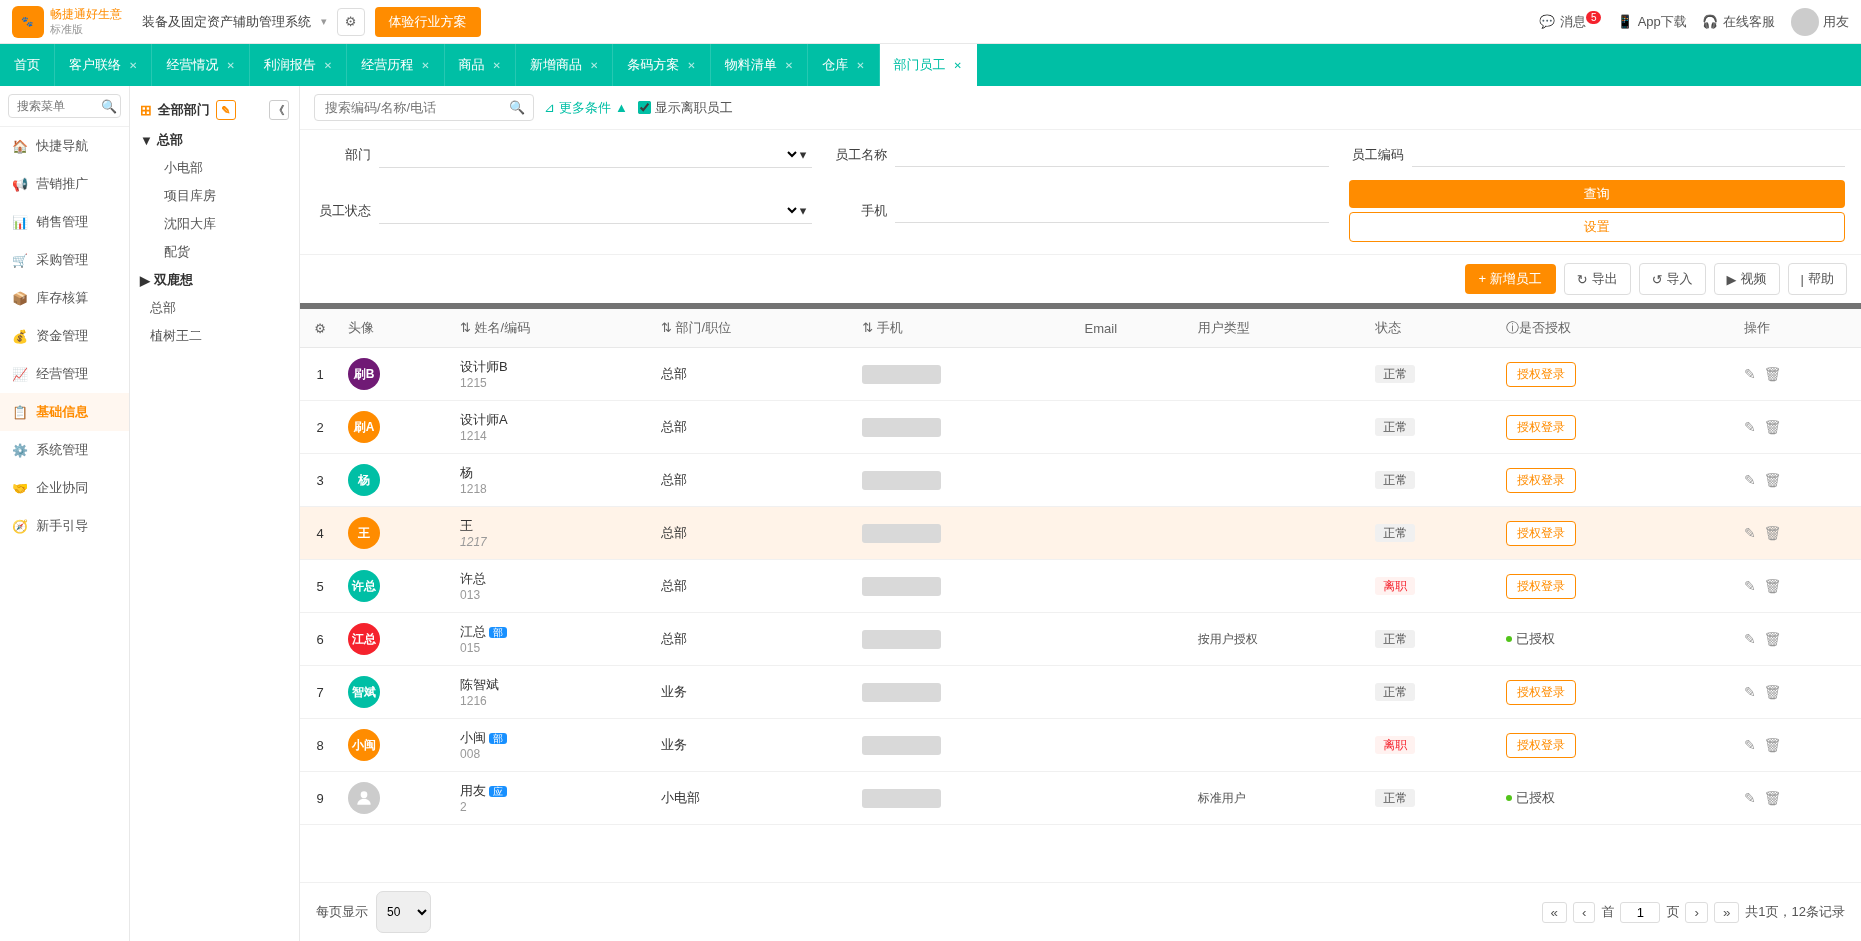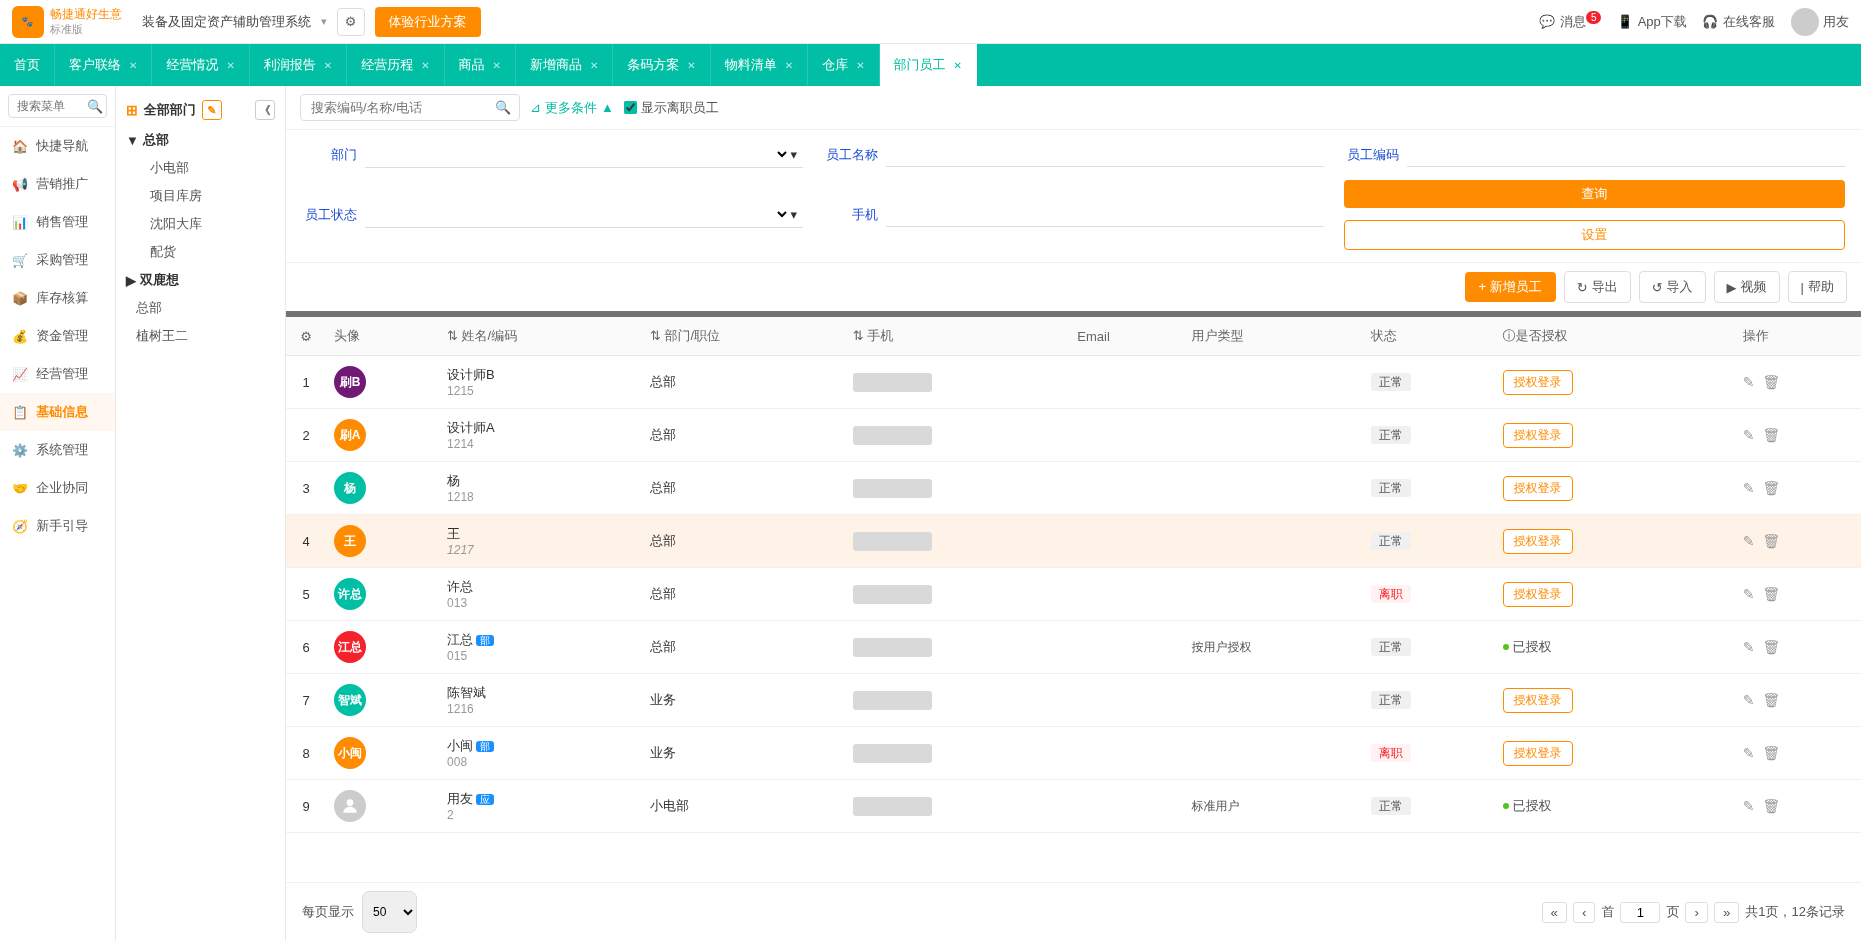--- a/index.html
+++ b/index.html
@@ -50,21 +50,21 @@
     }
     .nav-tab.active { background: #fff; color: #00bfa5; }
     .nav-tab .close-x { font-size: 10px; color: rgba(255,255,255,0.7); margin-left: 4px; }
     .nav-tab.active .close-x { color: #00bfa5; }
 
     
     .main-layout { display: flex; height: calc(100vh - 86px); }
 
     
     .sidebar {
-      width: 116px;
+      width: 130px;
       background: #fff;
       border-right: 1px solid #e8e8e8;
       display: flex;
       flex-direction: column;
       overflow-y: auto;
     }
     .sidebar-search { padding: 8px; display: flex; align-items: center; border-bottom: 1px solid #f0f0f0; }
     .sidebar-search input { border: 1px solid #ddd; border-radius: 4px; padding: 4px 8px; font-size: 12px; width: 100%; outline: none; }
     .sidebar-menu-item { padding: 10px 12px; font-size: 13px; cursor: pointer; display: flex; align-items: center; gap: 8px; color: #555; }
     .sidebar-menu-item.active { background: #fff7f0; color: #ff8c00; font-weight: bold; }
@@ -129,21 +129,21 @@
     
     .advanced-filter {
       background: #fff;
       padding: 12px 16px;
       border-bottom: 1px solid #f0f0f0;
       display: grid;
       grid-template-columns: 1fr 1fr 1fr;
       gap: 12px 20px;
     }
     .filter-row { display: flex; align-items: center; gap: 8px; }
-    .filter-label { color: #1d4ed8; font-size: 13px; min-width: 55px; text-align: right; }
+    .filter-label { color: #404040; font-size: 13px; min-width: 55px; text-align: right; }
     .filter-input { flex: 1; border: none; border-bottom: 1px solid #ddd; padding: 4px 6px; font-size: 13px; outline: none; }
     .filter-select-wrap { flex: 1; display: flex; align-items: center; border: none; border-bottom: 1px solid #ddd; padding: 4px 6px; cursor: pointer; }
     .filter-select-wrap select { border: none; outline: none; background: transparent; width: 100%; font-size: 13px; cursor: pointer; }
     .btn-query { background: #ff8c00; color: #fff; border: none; border-radius: 4px; padding: 5px 18px; cursor: pointer; font-size: 13px; }
     .btn-set { background: #fff; color: #ff8c00; border: 1px solid #ff8c00; border-radius: 4px; padding: 5px 18px; cursor: pointer; font-size: 13px; }
 
     
     .table-wrap { flex: 1; overflow: auto; background: #fff; }
     table { width: 100%; border-collapse: collapse; font-size: 13px; }
     thead tr { background: #fafafa; border-bottom: 1px solid #e8e8e8; }
@@ -383,21 +383,21 @@
         <span class="filter-label">员工状态</span>
         <div class="filter-select-wrap">
           <select><option></option></select>
           <span>▾</span>
         </div>
       </div>
       <div class="filter-row">
         <span class="filter-label">手机</span>
         <input class="filter-input" type="text" style="">
       </div>
-      <div style="display:flex;flex-direction:column;gap:12px;justify-content:center;">
+      <div style="display:flex;flex-direction:column;gap:4px;justify-content:center;">
         <button class="btn-query">查询</button>
         <button class="btn-set">设置</button>
       </div>
     </div>
 
     <div class="action-bar">
       <button class="btn-primary">+ 新增员工</button>
       <button class="btn-outline">
         <span>↻</span>
         <span>导出</span>

